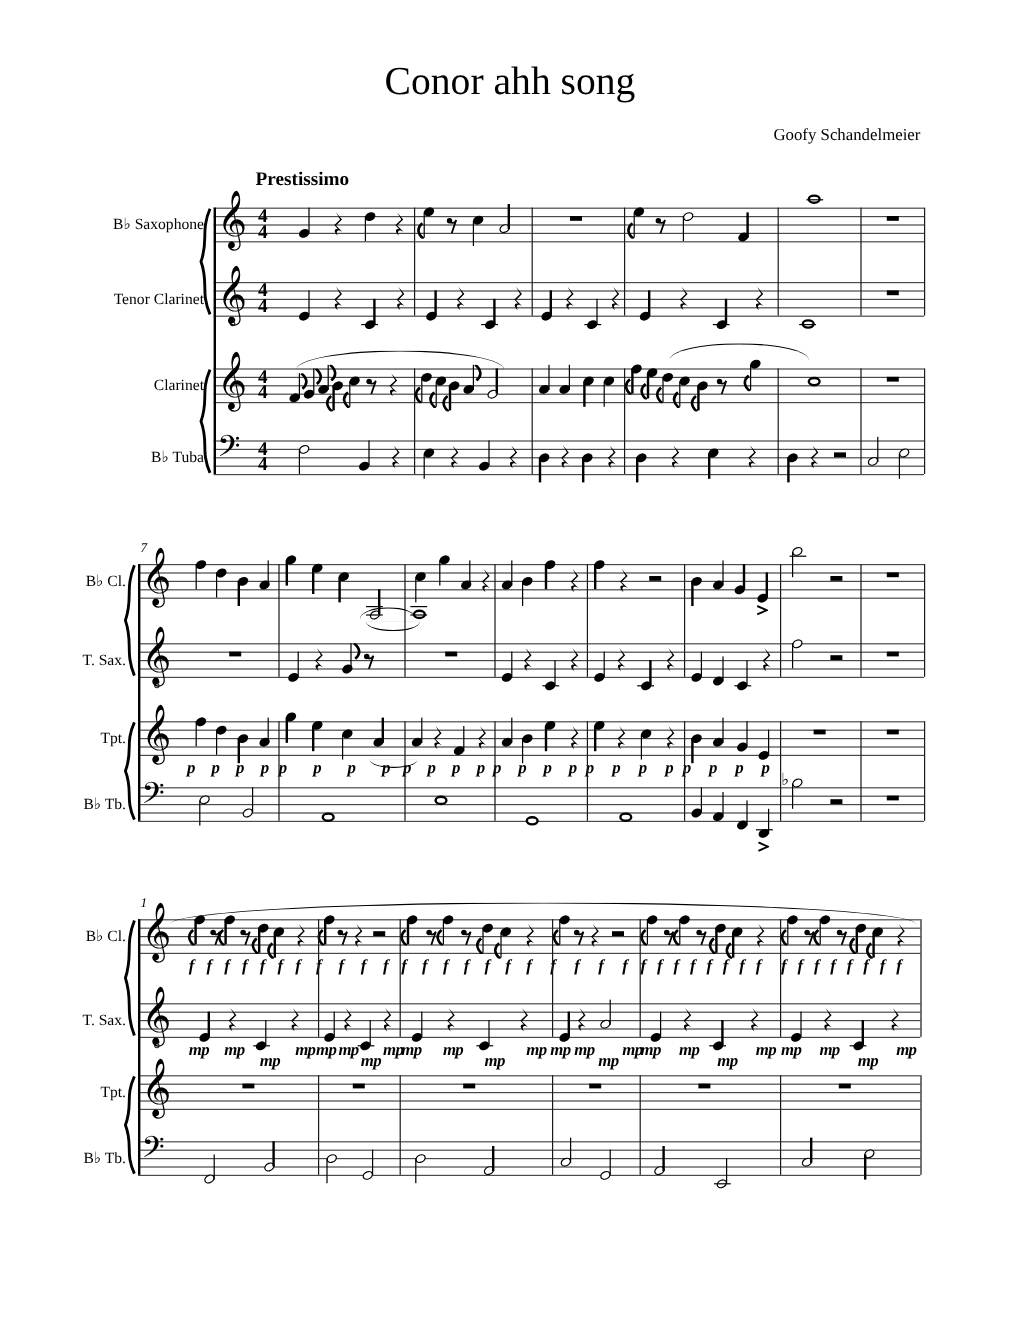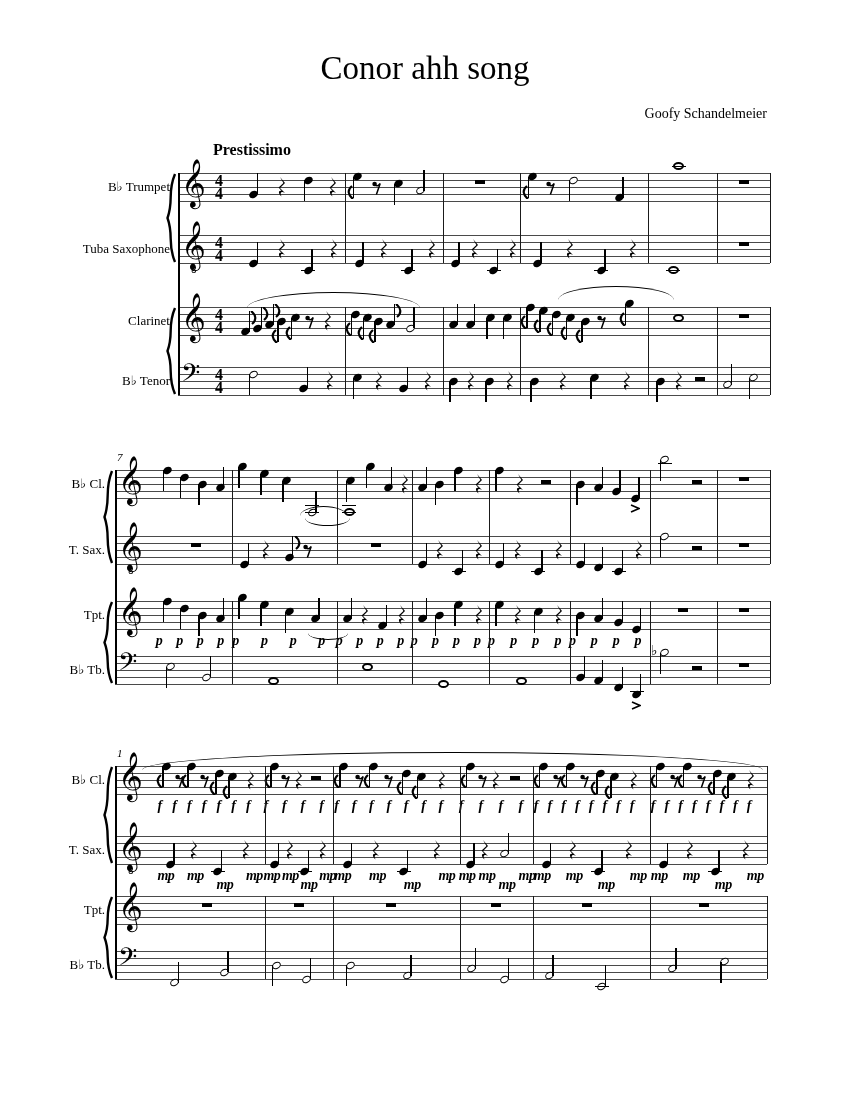--- a/index.html
+++ b/index.html
@@ -44,21 +44,21 @@
 
 <div class="title">Conor ahh song</div>
 <div class="composer">Goofy Schandelmeier</div>
 <div class="tempo">Prestissimo</div>
 <div id="score">
     <div class="sline" style="left: 178px; top: 173px; width: 592px;"></div>
     <div class="sline" style="left: 178px; top: 180px; width: 592px;"></div>
     <div class="sline" style="left: 178px; top: 187px; width: 592px;"></div>
     <div class="sline" style="left: 178px; top: 194px; width: 592px;"></div>
     <div class="sline" style="left: 178px; top: 201px; width: 592px;"></div>
-    <div class="slabel" style="top: 179px; right: 680px;">B♭ Trumpet</div>
+    <div class="slabel" style="top: 179px; right: 680px;">B♭ Saxophone</div>
     <div class="clef" style="left: 181px; top: 162px; font-size: 42px;">𝄞</div>
     <div class="ts" style="left: 211px; top: 174px;">4</div>
     <div class="ts" style="left: 211px; top: 187px;">4</div>
     <div class="head-q" style="left: 249.08px; top: 190.5px;"></div>
     <div class="stem" style="left: 256.68px; top: 173px; height: 21px;"></div>
     <div class="gl" style="left: 277.42px; top: 177px;"><svg width="11" height="20" viewBox="0 0 11 20">
         <path d="M3,0 L8,6 L3,11 L8,16 C4,13.5 2.6,16 4.6,19.5 C0.8,16.5 1.4,13 4.6,14 L1.6,10.5 L6.4,6 Z" fill="#000"></path>
       </svg></div>
     <div class="head-q" style="left: 303.58px; top: 176.5px;"></div>
     <div class="stem" style="left: 303.58px; top: 180px; height: 21px;"></div>
@@ -93,21 +93,21 @@
     <div class="head-q" style="left: 614.72px; top: 194px;"></div>
     <div class="stem" style="left: 622.32px; top: 176.5px; height: 21px;"></div>
     <div class="head-w" style="left: 673.22px; top: 162px;"></div>
     <div class="ledger" style="left: 671.72px; top: 165.5px;"></div>
     <div class="rrect" style="left: 739.26px; top: 180px;"></div>
     <div class="sline" style="left: 178px; top: 235px; width: 592px;"></div>
     <div class="sline" style="left: 178px; top: 242px; width: 592px;"></div>
     <div class="sline" style="left: 178px; top: 249px; width: 592px;"></div>
     <div class="sline" style="left: 178px; top: 256px; width: 592px;"></div>
     <div class="sline" style="left: 178px; top: 263px; width: 592px;"></div>
-    <div class="slabel" style="top: 241px; right: 680px;">Tuba Saxophone</div>
+    <div class="slabel" style="top: 241px; right: 680px;">Tenor Clarinet</div>
     <div class="clef" style="left: 181px; top: 224px; font-size: 42px;">𝄞</div>
     <div class="oct" style="left: 191px; top: 265px;">8</div>
     <div class="ts" style="left: 211px; top: 236px;">4</div>
     <div class="ts" style="left: 211px; top: 249px;">4</div>
     <div class="head-q" style="left: 249.08px; top: 259.5px;"></div>
     <div class="stem" style="left: 256.68px; top: 242px; height: 21px;"></div>
     <div class="gl" style="left: 277.42px; top: 239px;"><svg width="11" height="20" viewBox="0 0 11 20">
         <path d="M3,0 L8,6 L3,11 L8,16 C4,13.5 2.6,16 4.6,19.5 C0.8,16.5 1.4,13 4.6,14 L1.6,10.5 L6.4,6 Z" fill="#000"></path>
       </svg></div>
     <div class="head-q" style="left: 303.58px; top: 266.5px;"></div>
@@ -257,21 +257,21 @@
     <div class="gl" style="left: 617.96px; top: 311.5px; transform: scale(-1, -1);"><svg width="8" height="14" viewBox="0 0 8 14">
         <path d="M1,0 C6,4 7,9 2,13" stroke="#000" stroke-width="2.2" fill="none"></path>
       </svg></div>
     <div class="head-w" style="left: 673.22px; top: 313.5px;"></div>
     <div class="rrect" style="left: 739.26px; top: 314px;"></div>
     <div class="sline" style="left: 178px; top: 367px; width: 592px;"></div>
     <div class="sline" style="left: 178px; top: 374px; width: 592px;"></div>
     <div class="sline" style="left: 178px; top: 381px; width: 592px;"></div>
     <div class="sline" style="left: 178px; top: 388px; width: 592px;"></div>
     <div class="sline" style="left: 178px; top: 395px; width: 592px;"></div>
-    <div class="slabel" style="top: 373px; right: 680px;">B♭ Tenor</div>
+    <div class="slabel" style="top: 373px; right: 680px;">B♭ Tuba</div>
     <div class="clef" style="left: 181px; top: 361px; font-size: 30px;">𝄢</div>
     <div class="ts" style="left: 211px; top: 368px;">4</div>
     <div class="ts" style="left: 211px; top: 381px;">4</div>
     <div class="head-h" style="left: 249.08px; top: 370.5px;"></div>
     <div class="stem" style="left: 249.08px; top: 374px; height: 21px;"></div>
     <div class="head-q" style="left: 299.22px; top: 384.5px;"></div>
     <div class="stem" style="left: 306.82px; top: 367px; height: 21px;"></div>
     <div class="gl" style="left: 325.38px; top: 371px;"><svg width="11" height="20" viewBox="0 0 11 20">
         <path d="M3,0 L8,6 L3,11 L8,16 C4,13.5 2.6,16 4.6,19.5 C0.8,16.5 1.4,13 4.6,14 L1.6,10.5 L6.4,6 Z" fill="#000"></path>
       </svg></div>

